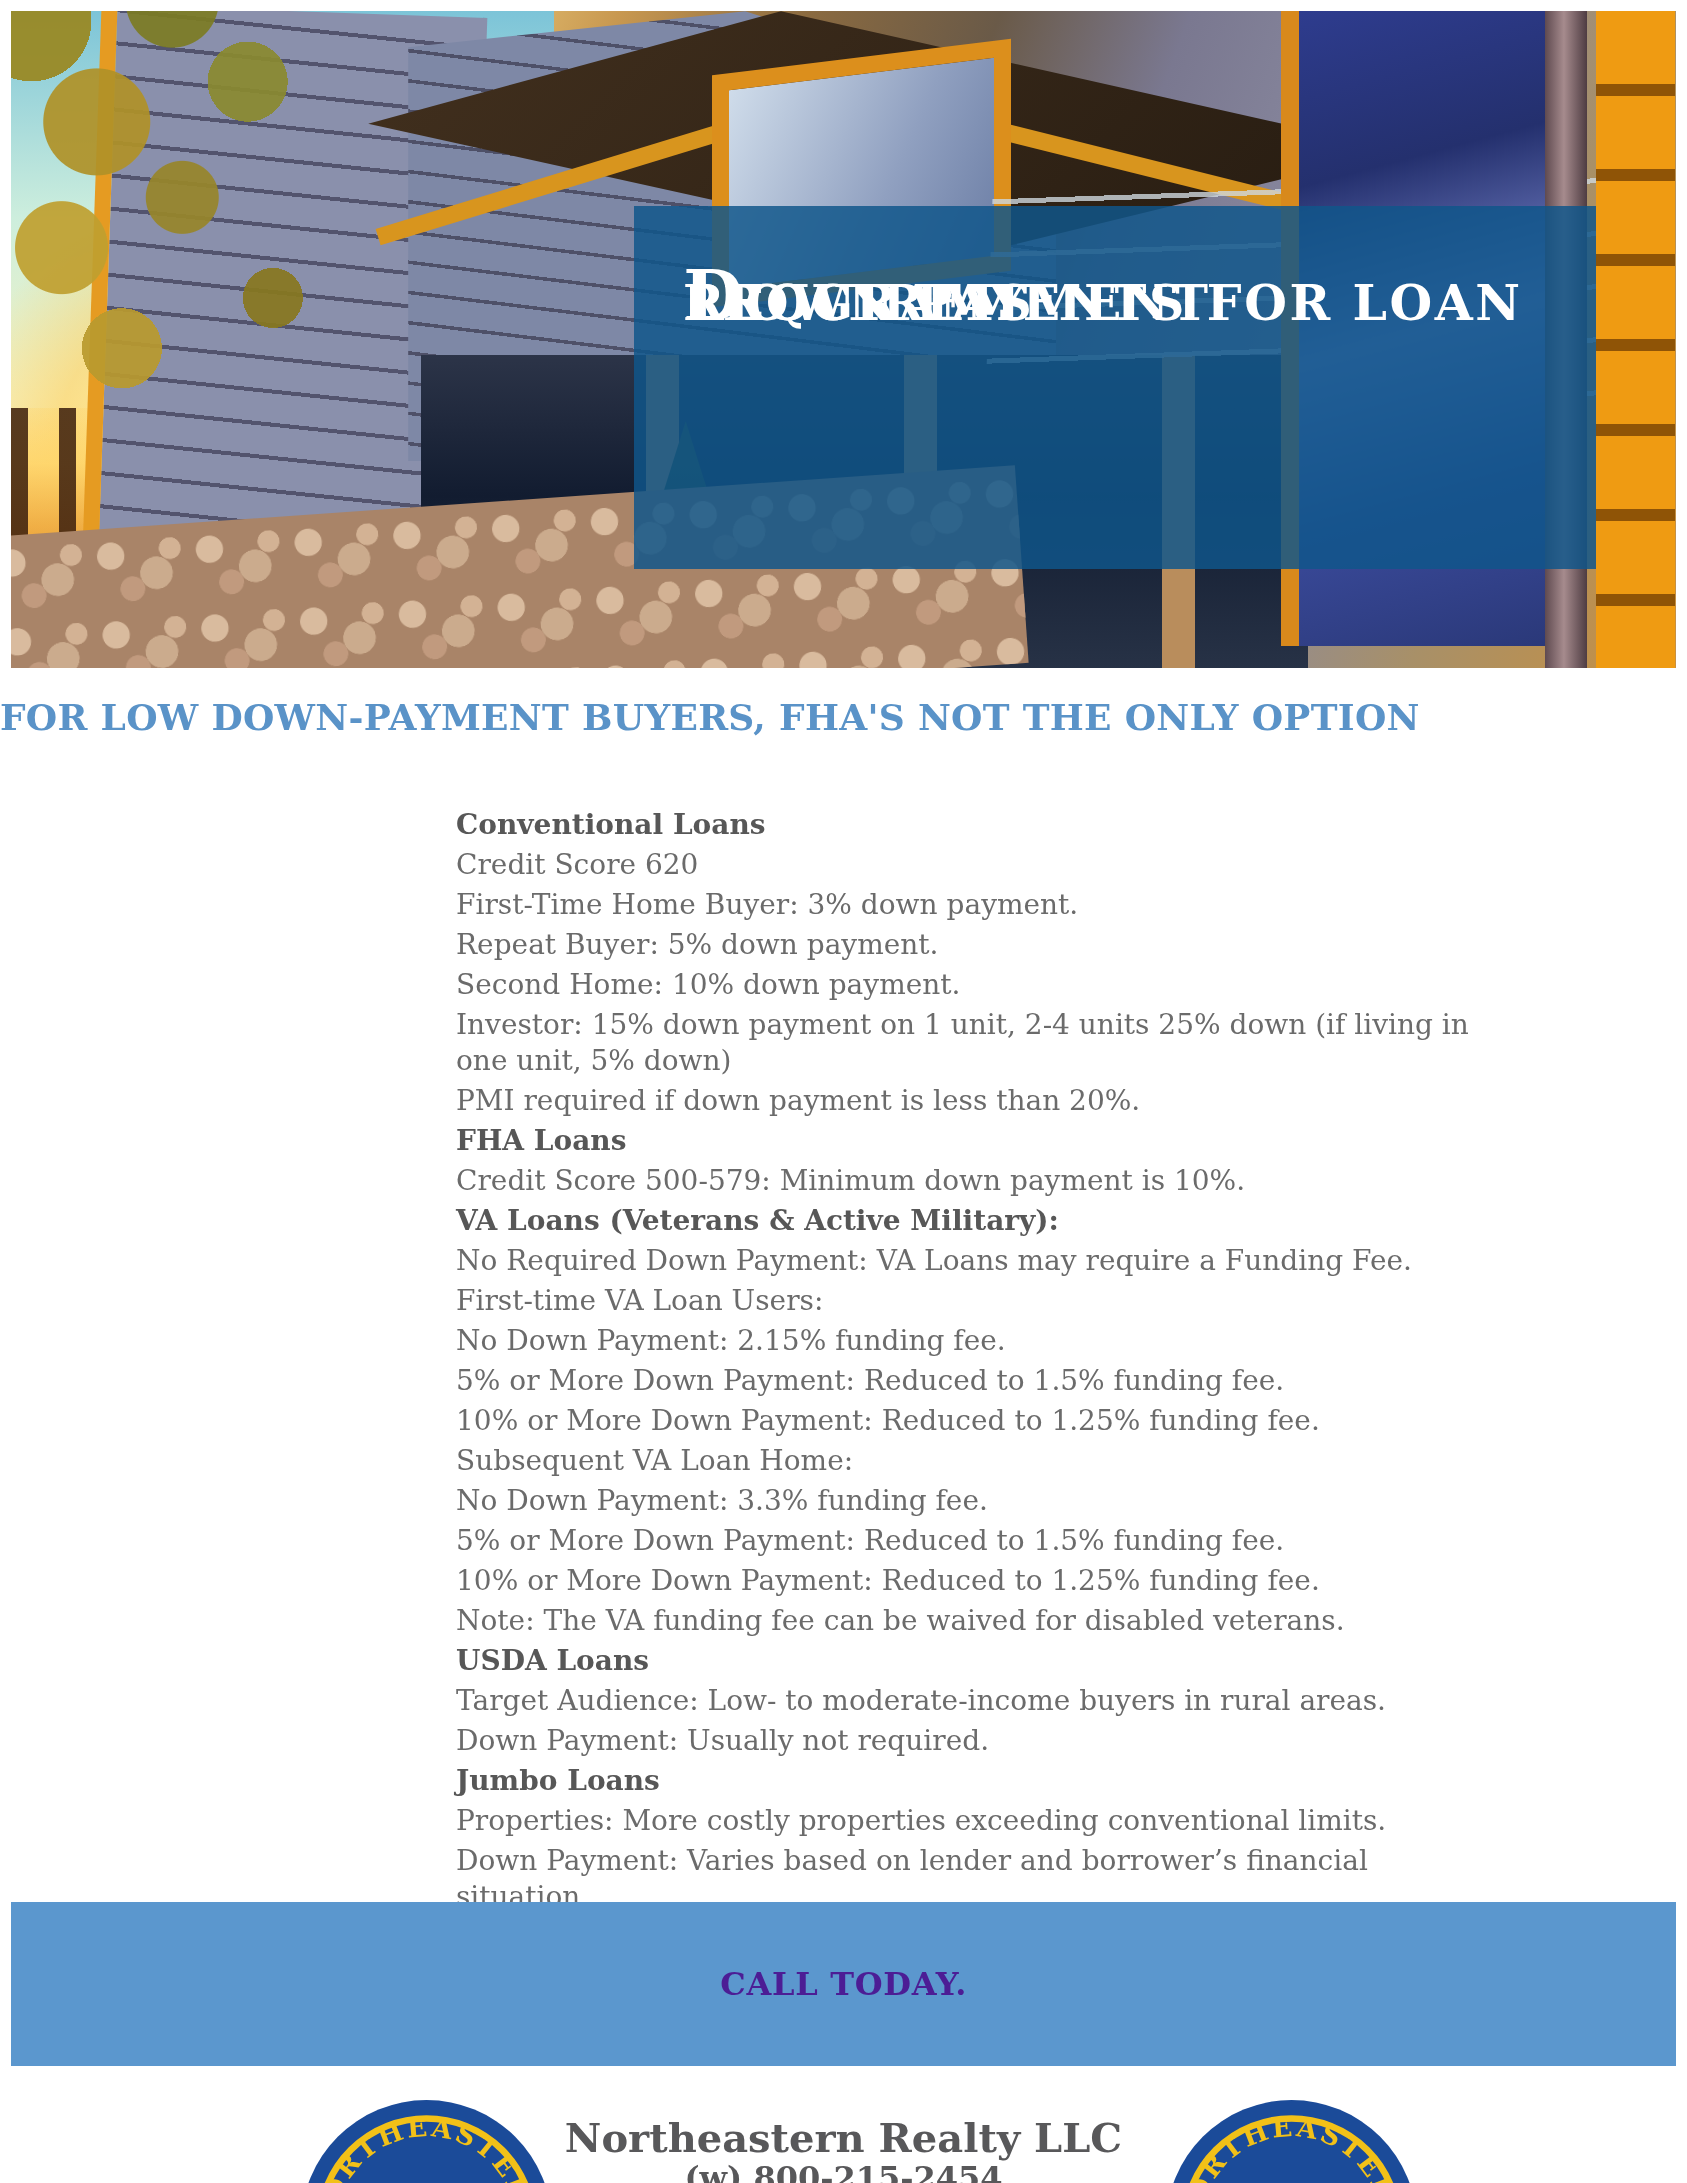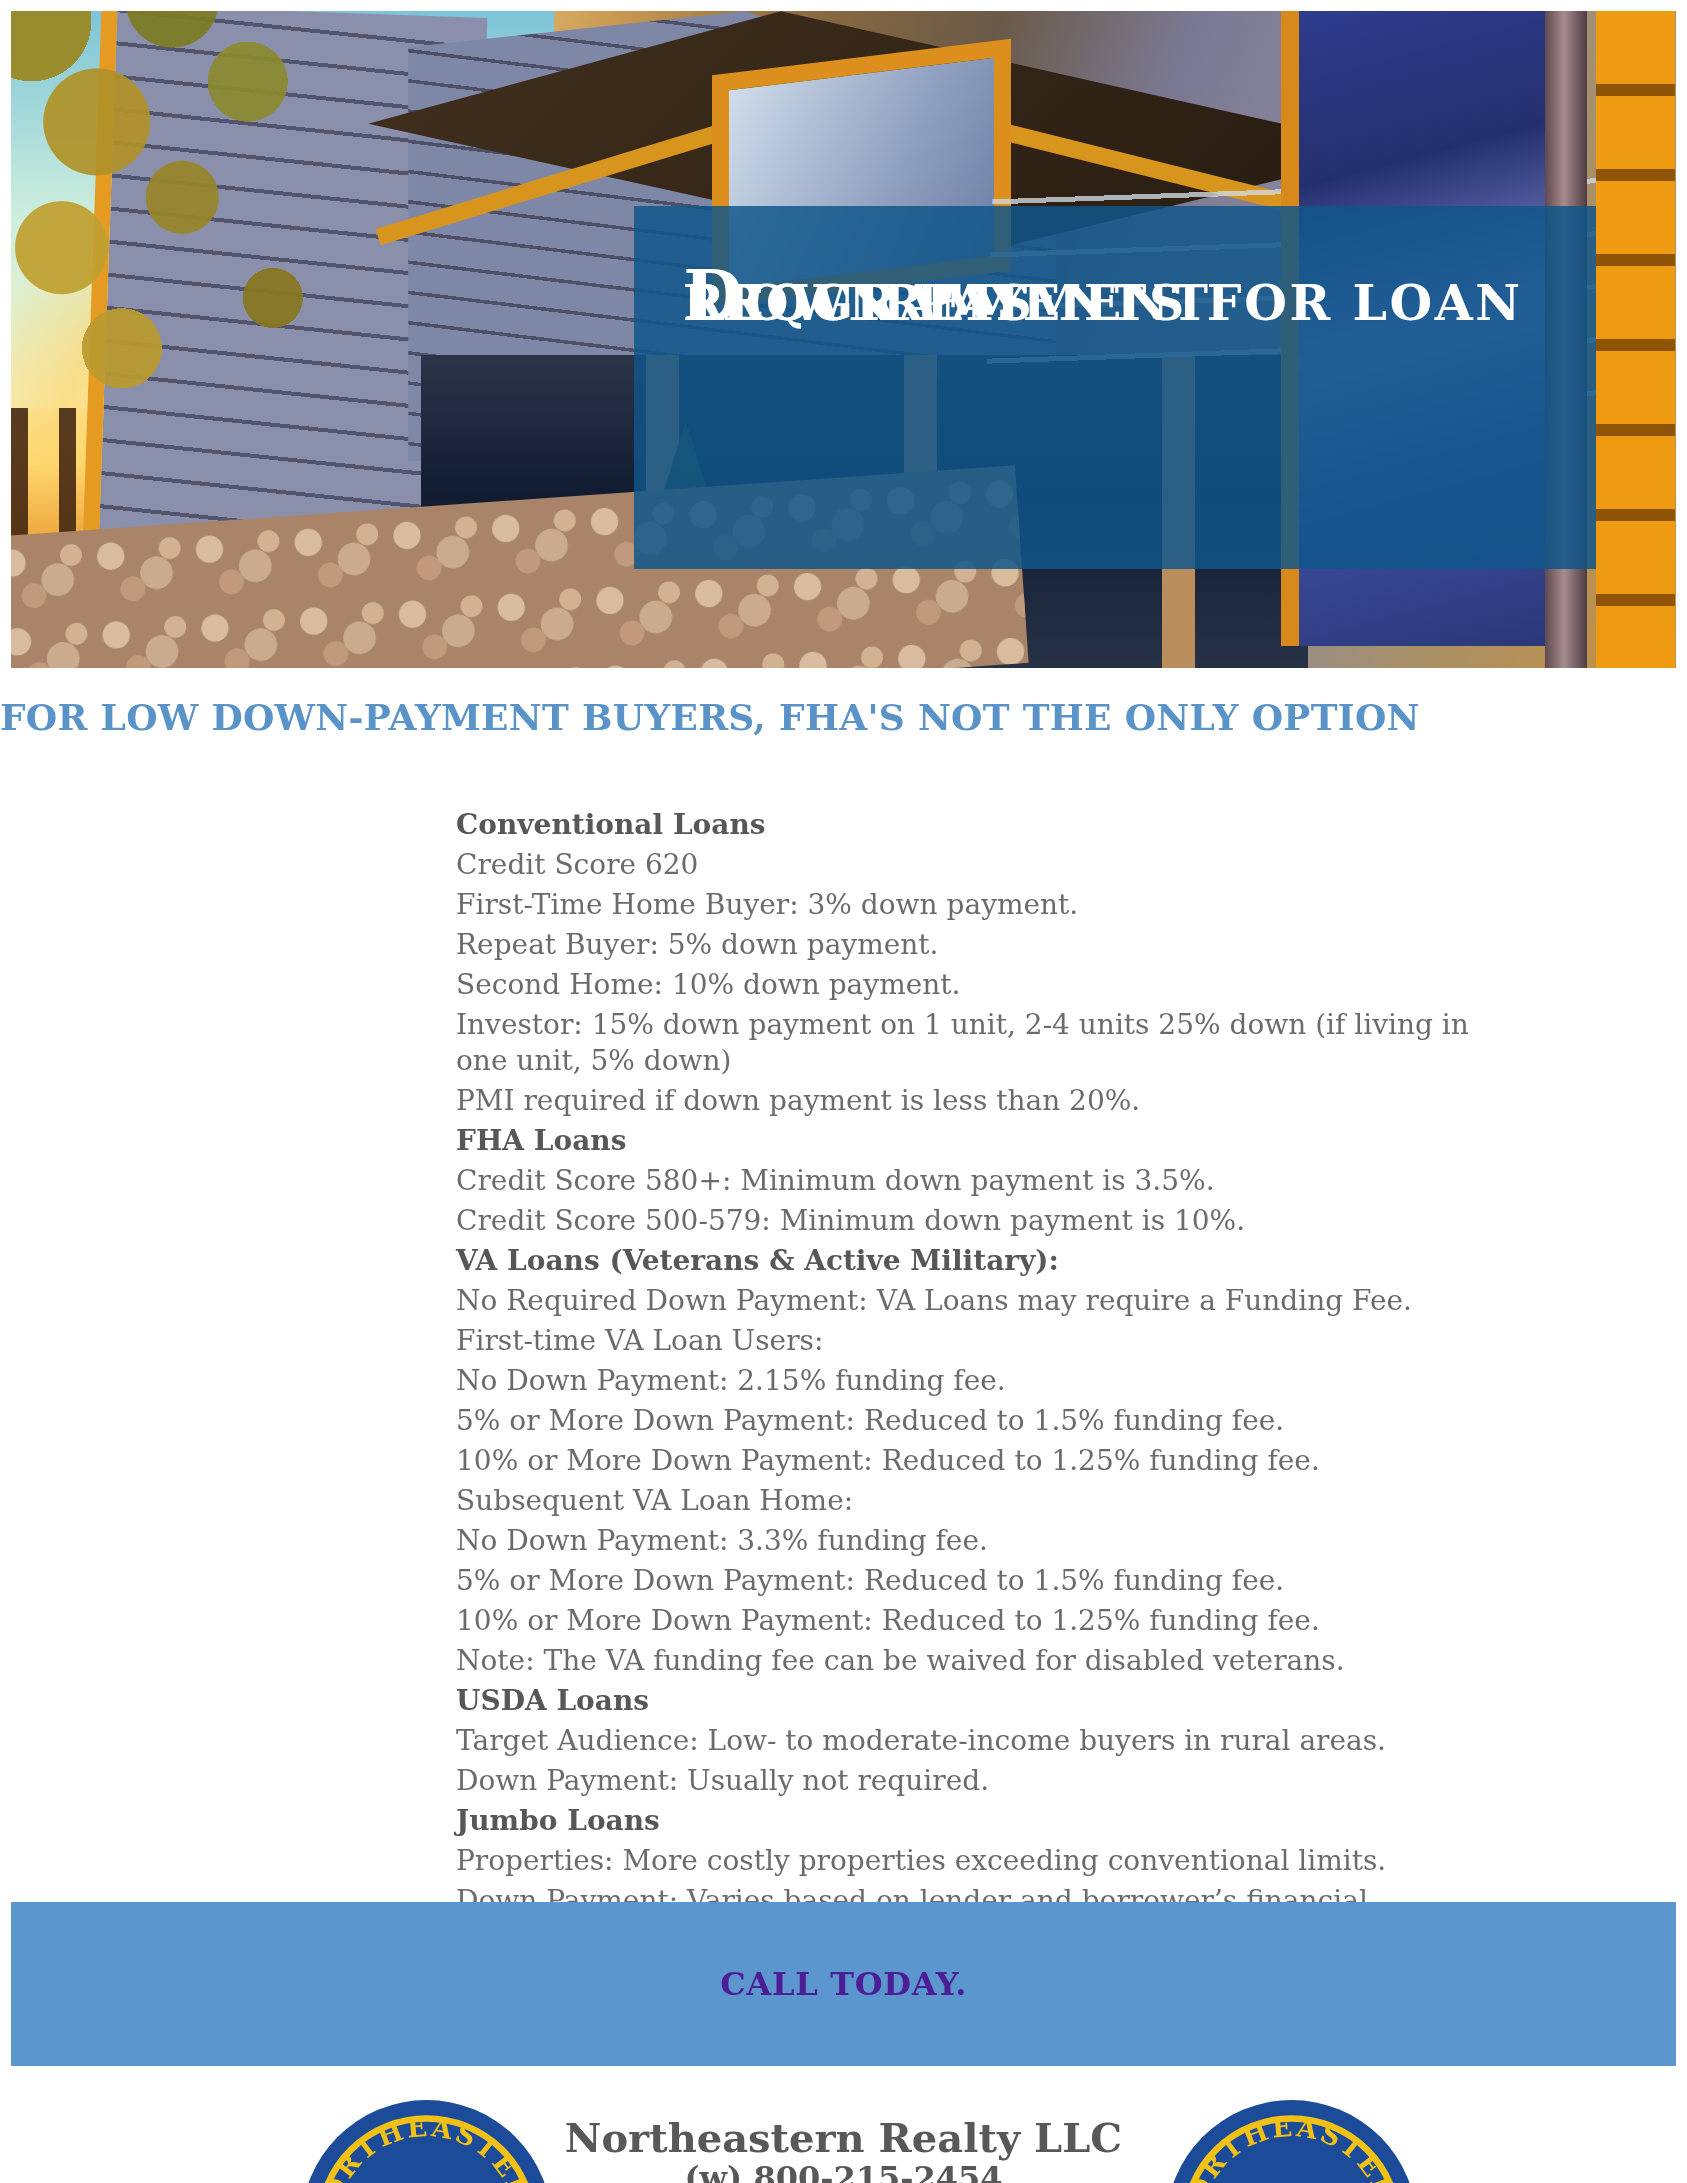--- a/index.html
+++ b/index.html
@@ -155,21 +155,20 @@
       <p class="body-line">Repeat Buyer: 5% down payment.</p>
 
       <p class="body-line">Second Home: 10% down payment.</p>
 
       <p class="body-line">Investor: 15% down payment on 1 unit, 2-4 units 25% down (if living in one unit, 5% down)</p>
 
       <p class="body-line">PMI required if down payment is less than 20%.</p>
 
       <p class="body-line bold">FHA Loans</p>
 
-      <p class="body-line">Credit Score 580+: Minimum down payment is 3.5%.</p>
 
       <p class="body-line">Credit Score 500-579: Minimum down payment is 10%.</p>
 
       <p class="body-line bold">VA Loans (Veterans &amp; Active Military):</p>
 
       <p class="body-line">No Required Down Payment: VA Loans may require a Funding Fee.</p>
 
       <p class="body-line">First-time VA Loan Users:</p>
 
       <p class="body-line">No Down Payment: 2.15% funding fee.</p>

